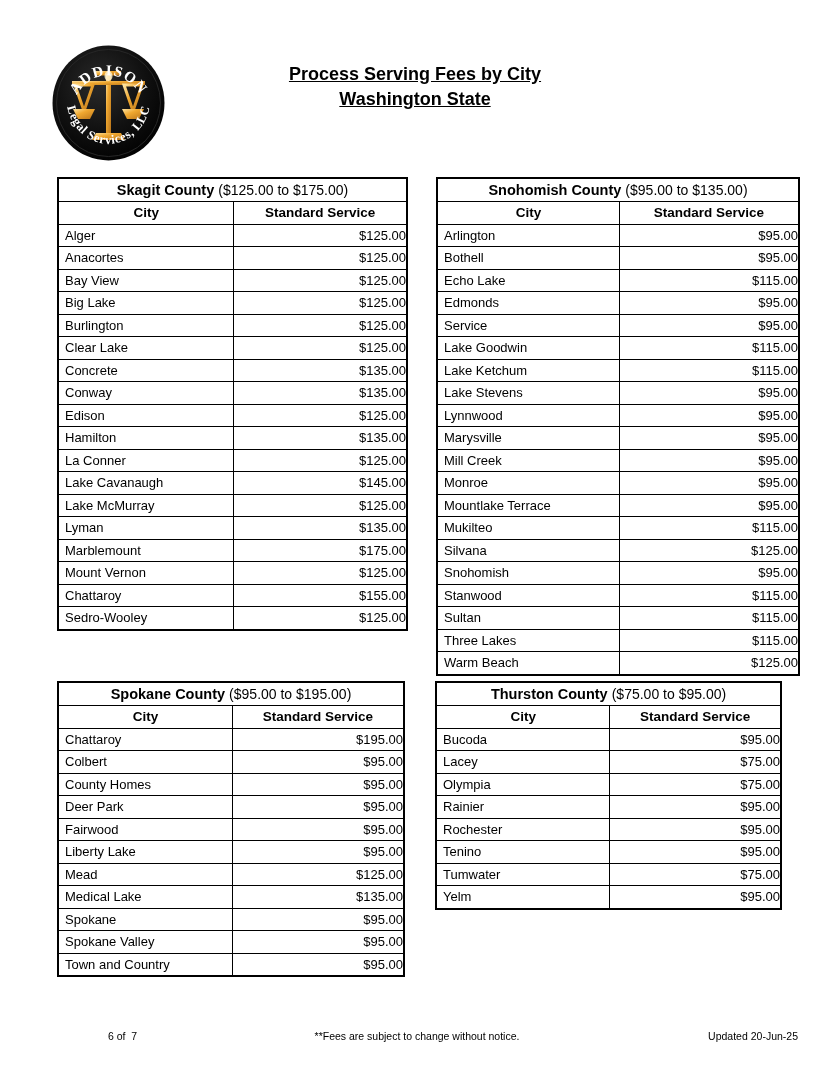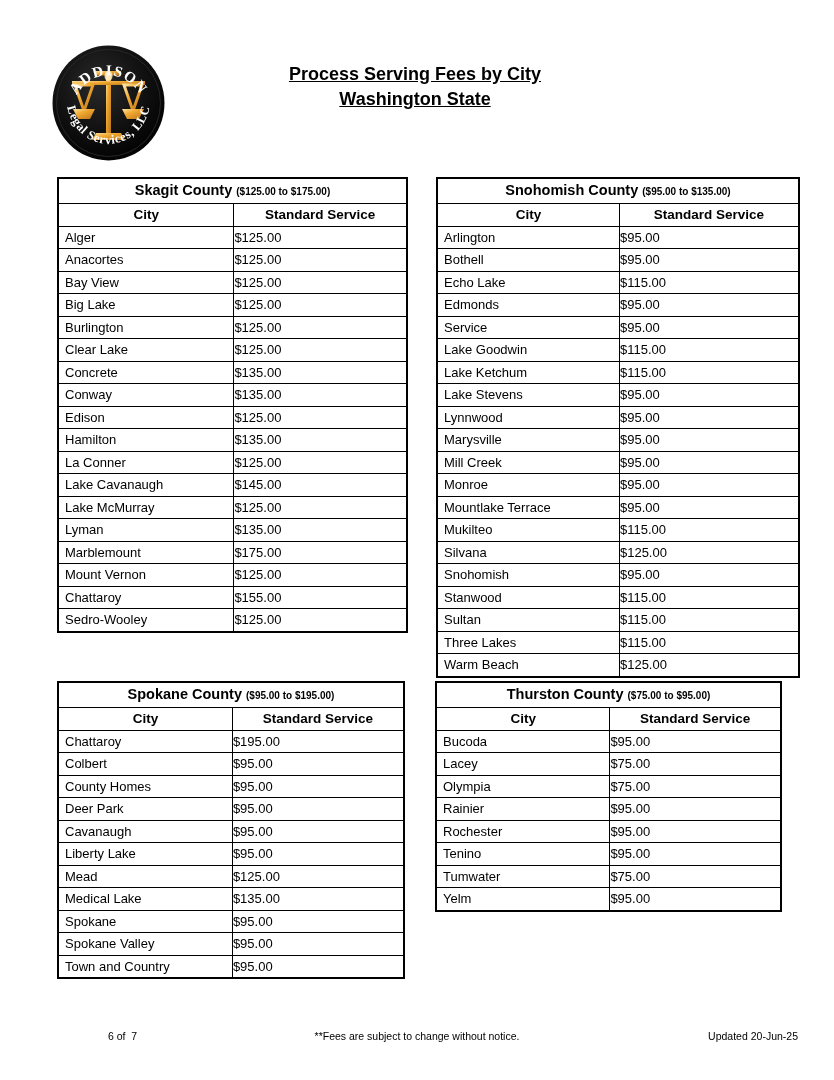--- a/index.html
+++ b/index.html
@@ -65,32 +65,32 @@
     font-size: 13px;
     line-height: 21.5px;
     overflow: hidden;
     white-space: nowrap;
   }
   .tbl td.city-cell {
     padding-left: 6px;
     text-align: left;
   }
   .tbl td.fee-cell {
-    text-align: left;
+    text-align: right;
   }
   .tbl tr.county-row td {
     text-align: center;
     font-weight: bold;
     font-size: 14.5px;
     height: 22px;
     line-height: 22px;
   }
   .tbl tr.county-row td .rng {
-    font-size: 10px;
-    font-weight: bold;
+    font-size: 14px;
+    font-weight: normal;
   }
   .tbl tr.colhead-row td {
     text-align: center;
     font-weight: bold;
     font-size: 13.5px;
     margin-top: 12px;
   }
 
   
   #tbl-skagit     { left: 57px;  top: 177px; width: 351px; }
@@ -376,21 +376,21 @@
         </tr>
         <tr>
           <td class="city-cell">County Homes</td>
           <td class="fee-cell">$95.00</td>
         </tr>
         <tr>
           <td class="city-cell">Deer Park</td>
           <td class="fee-cell">$95.00</td>
         </tr>
         <tr>
-          <td class="city-cell">Cavanaugh</td>
+          <td class="city-cell">Fairwood</td>
           <td class="fee-cell">$95.00</td>
         </tr>
         <tr>
           <td class="city-cell">Liberty Lake</td>
           <td class="fee-cell">$95.00</td>
         </tr>
         <tr>
           <td class="city-cell">Mead</td>
           <td class="fee-cell">$125.00</td>
         </tr>

